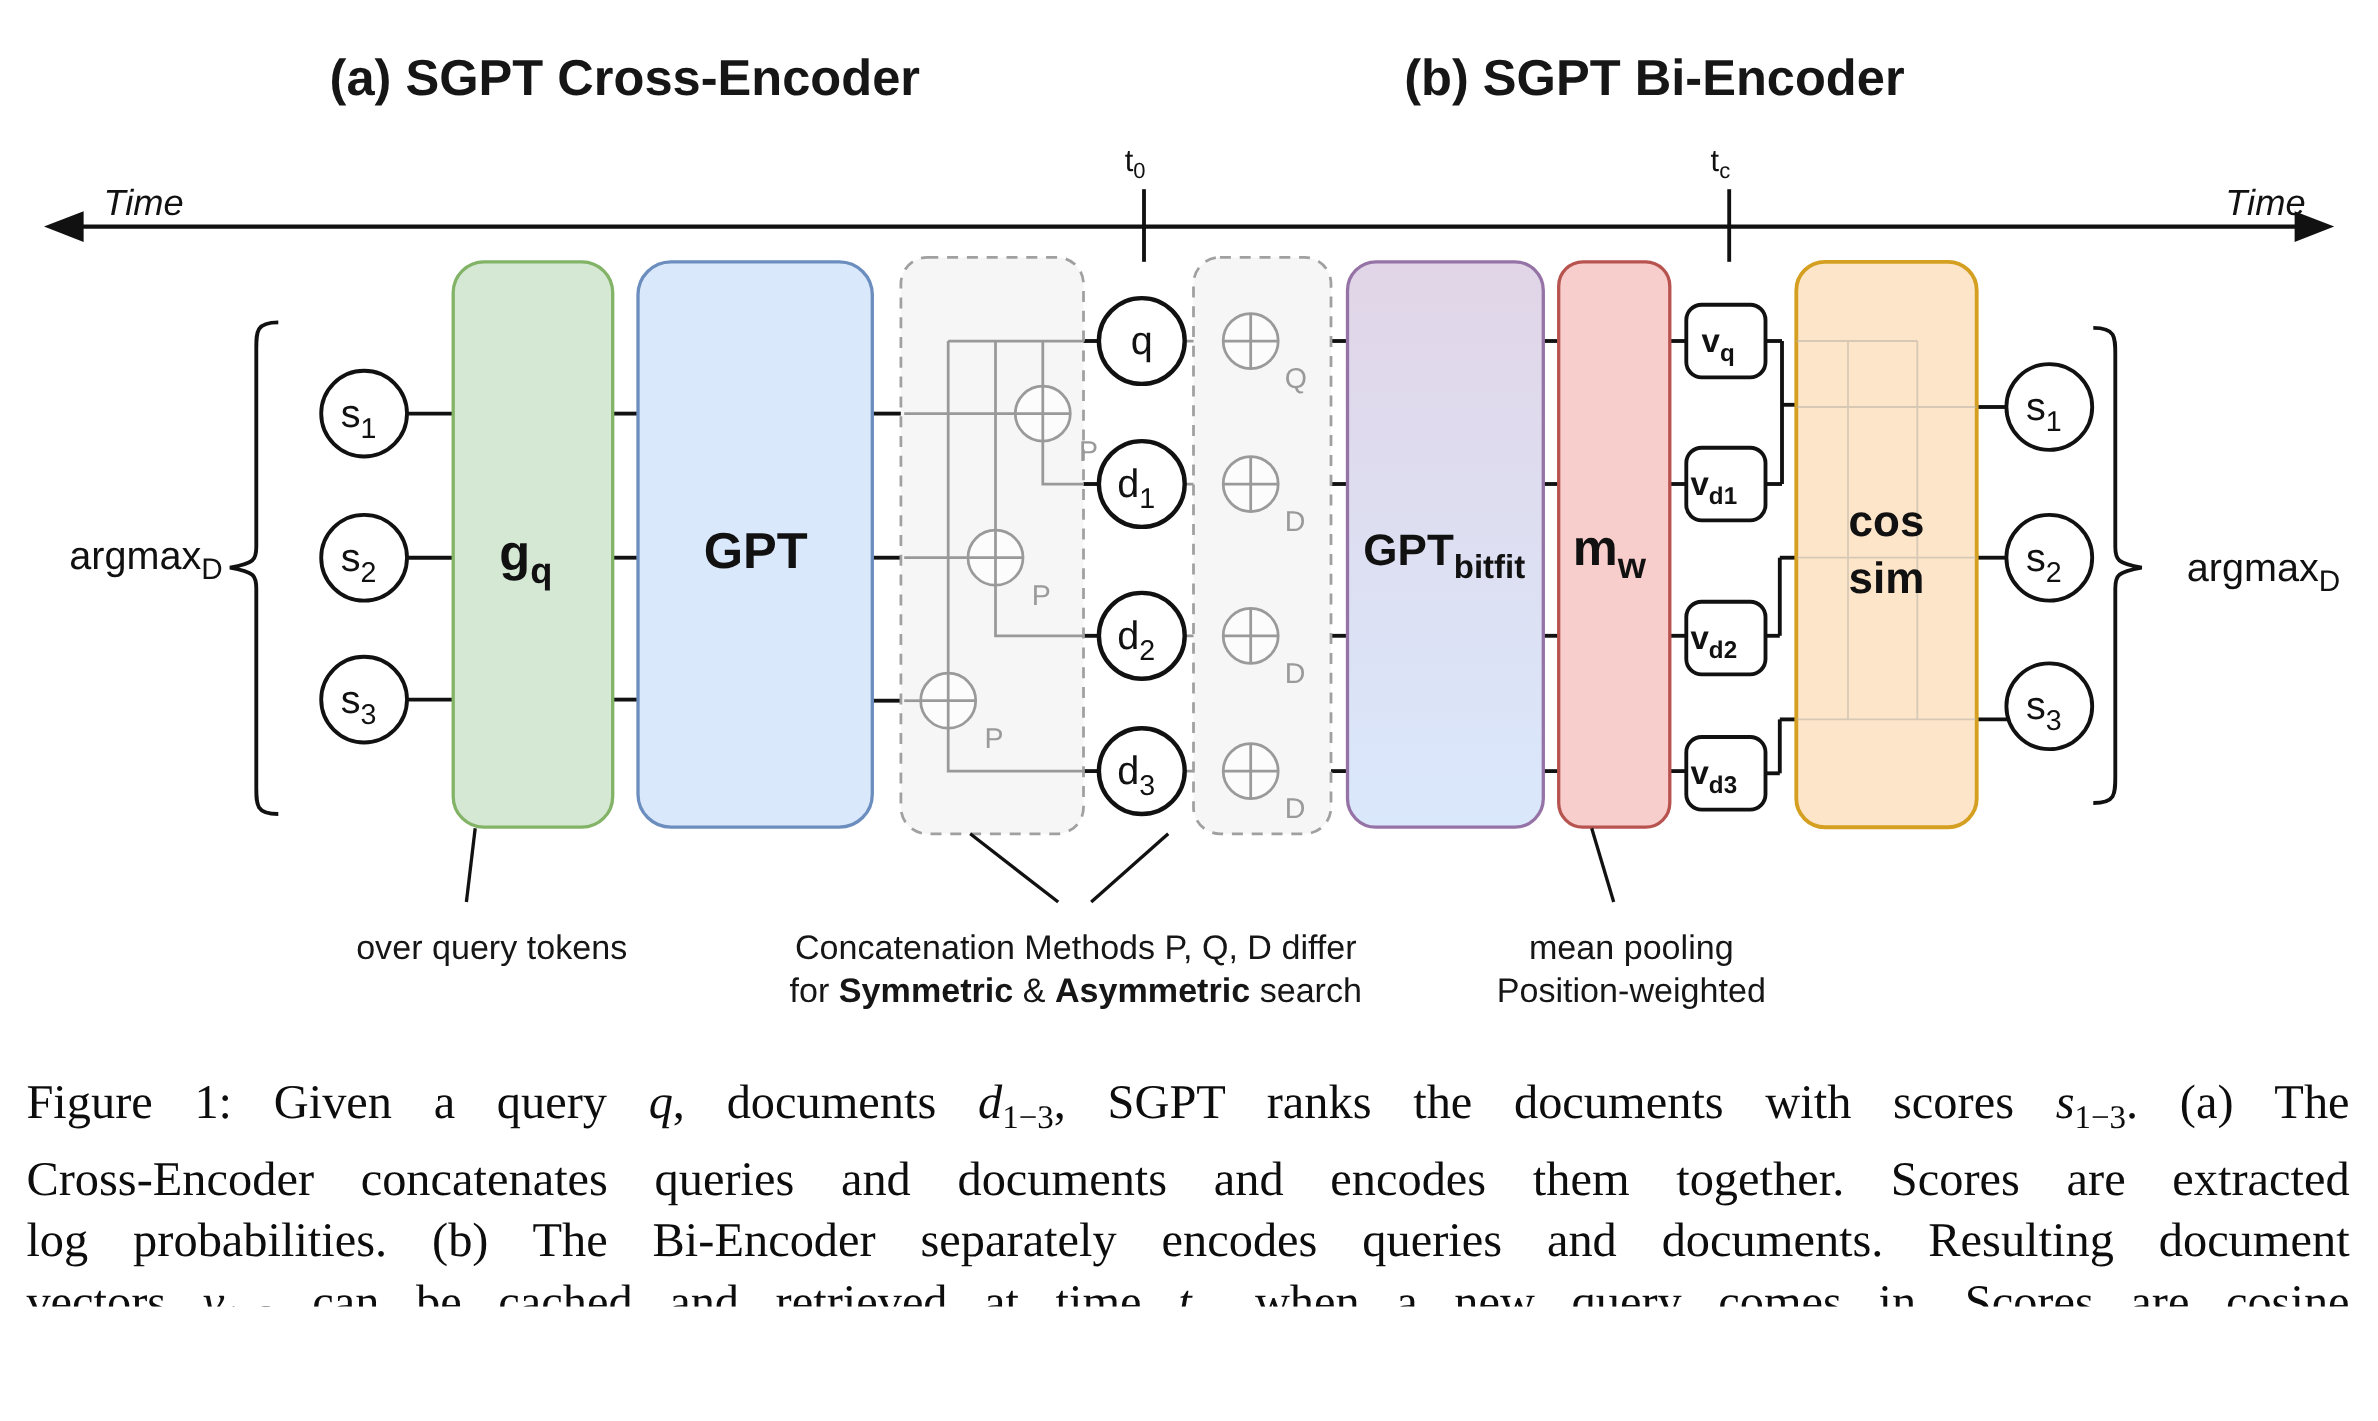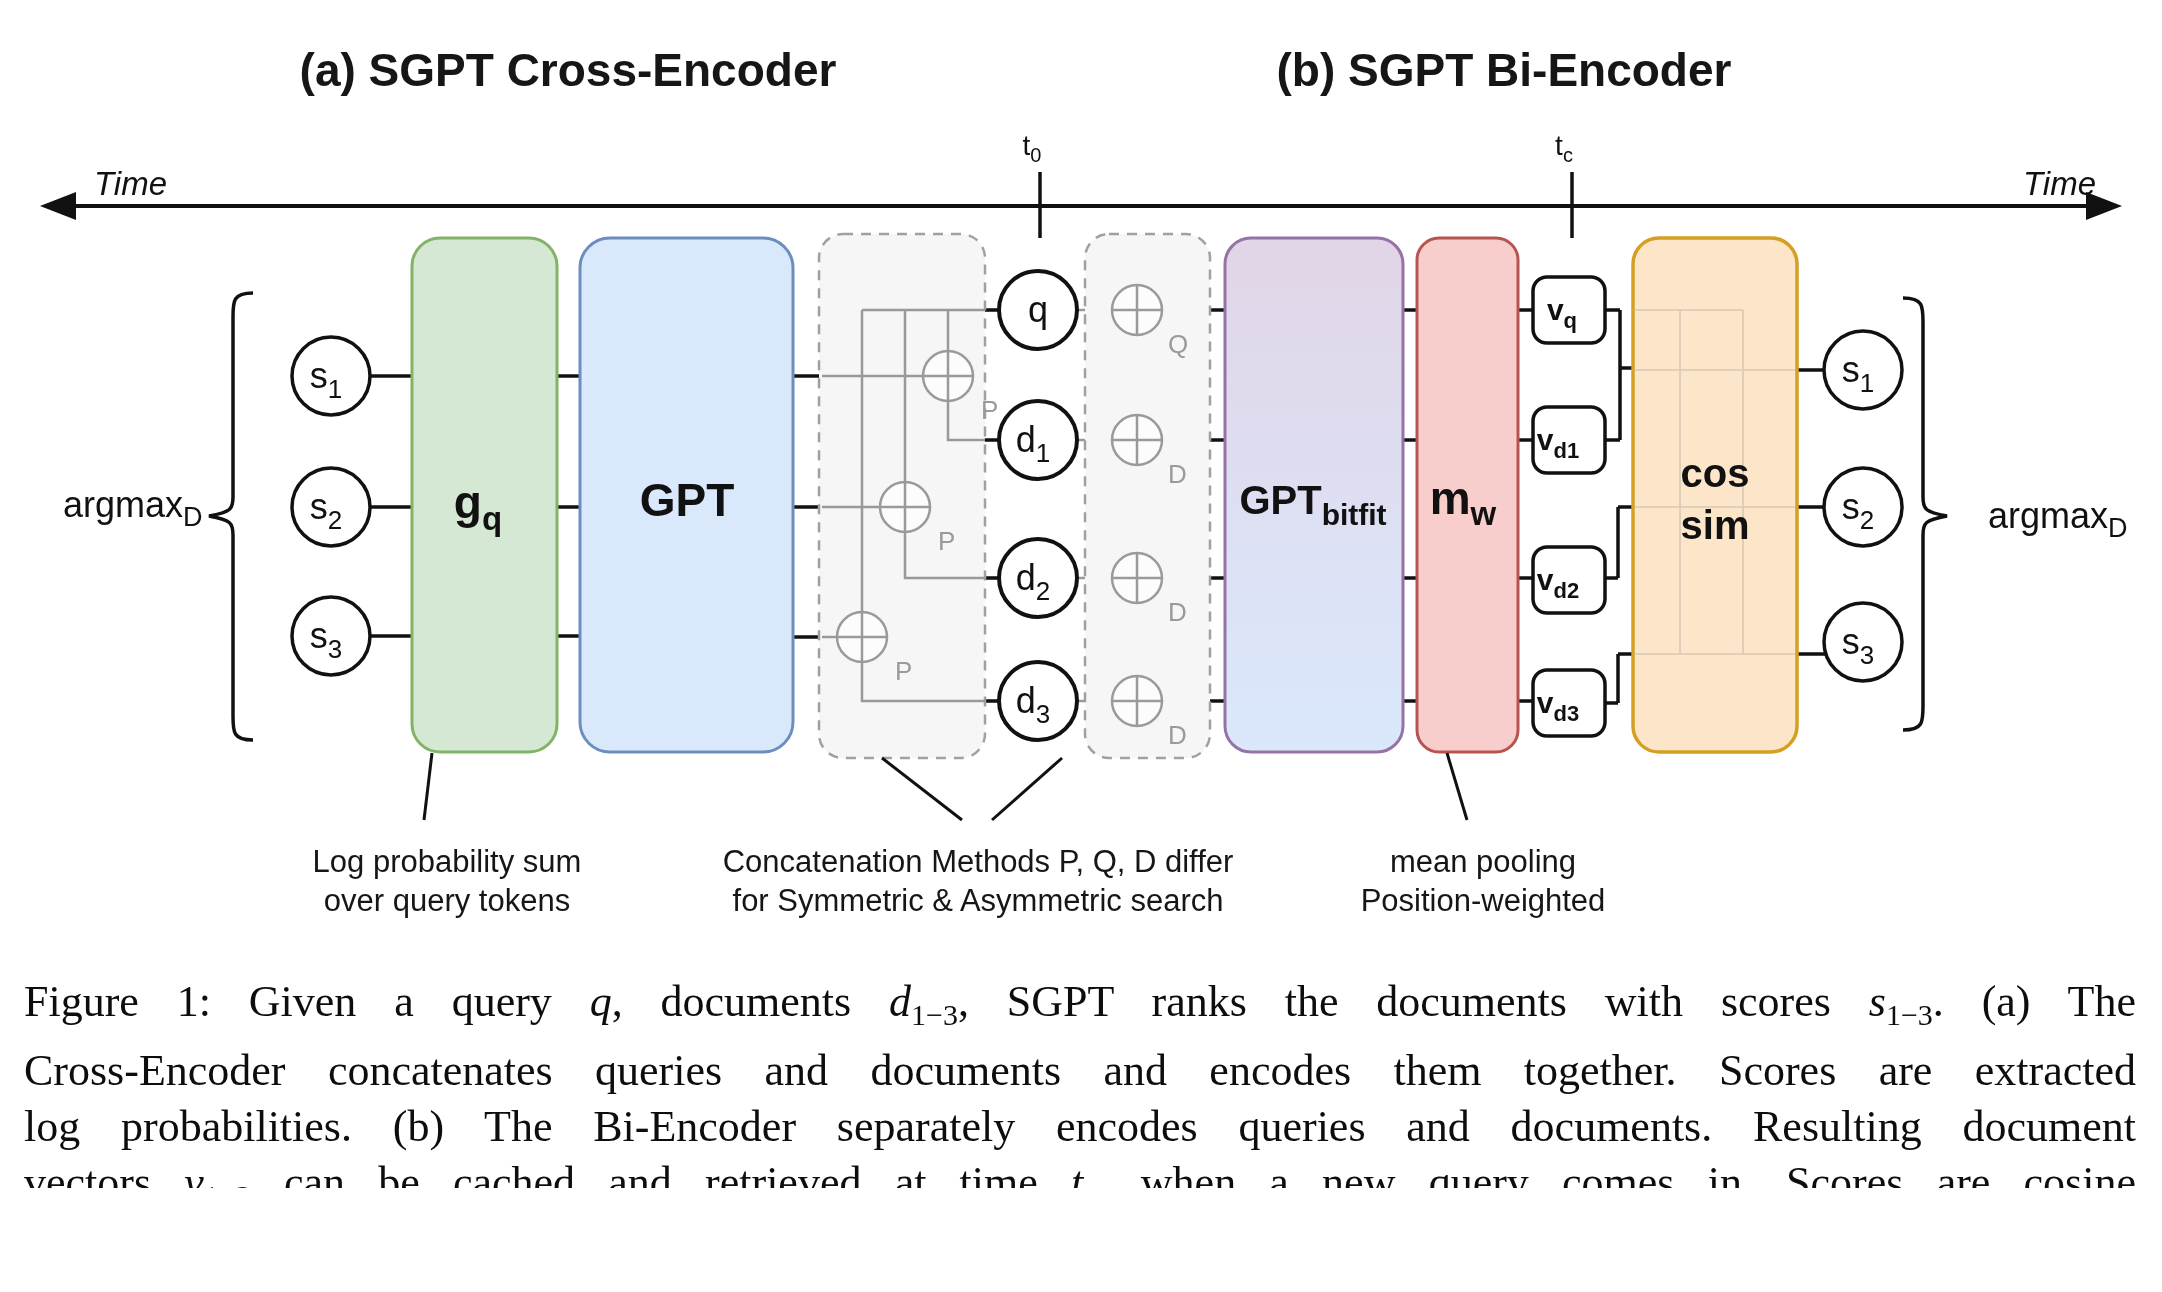--- a/index.html
+++ b/index.html
@@ -17,21 +17,21 @@
   .block-t{font-size:46px;font-weight:700;}
   .block-sub{font-size:33px;font-weight:700;}
   .bitfit-t{font-size:40px;font-weight:700;}
   .bitfit-sub{font-size:30px;font-weight:700;}
   .cos-t{font-size:40px;font-weight:700;}
   .v-t{font-size:30px;font-weight:700;}
   .v-sub{font-size:22px;font-weight:700;}
   .plus-t{font-size:26px;fill:#9a9a9a;}
   .ann{position:absolute;width:620px;transform:translateX(-50%);text-align:center;
        font-size:31px;line-height:39px;color:#161616;}
-  .ann b{font-weight:400;}
+  .ann b{font-weight:700;}
   #caption{position:absolute;left:24px;top:974px;width:2112px;z-index:2;
            font-family:"Liberation Serif",serif;font-size:44px;color:#0d0d0d;}
   .cap-line{line-height:56px;text-align:justify;text-align-last:justify;white-space:normal;}
   .cap-line.last{text-align:left;text-align-last:left;}
   .mi{font-style:italic;}
   .msub{font-size:30px;vertical-align:-9px;}
   #watermark{position:absolute;left:1448px;top:1180px;z-index:1;color:#b5b5b5;
              font-size:60px;letter-spacing:8px;opacity:0.85;}
 </style>
 </head>
@@ -263,21 +263,20 @@
   <g stroke="#111" stroke-width="3">
     <line x1="432" y1="753" x2="424" y2="820"></line>
     <line x1="882" y1="758" x2="962" y2="820"></line>
     <line x1="1062" y1="758" x2="992" y2="820"></line>
     <line x1="1447" y1="753" x2="1467" y2="820"></line>
   </g>
 </svg>
 
 
 <div class="ann" style="left:447px;top:842px;">
-  <div>Log probability sum</div>
   <div>over query tokens</div>
 </div>
 <div class="ann" style="left:978px;top:842px;">
   <div>Concatenation Methods P, Q, D differ</div>
   <div><span>for </span><b>Symmetric</b><span> &amp; </span><b>Asymmetric</b><span> search</span></div>
 </div>
 <div class="ann" style="left:1483px;top:842px;">
   <div>mean pooling</div>
   <div>Position-weighted</div>
 </div>

